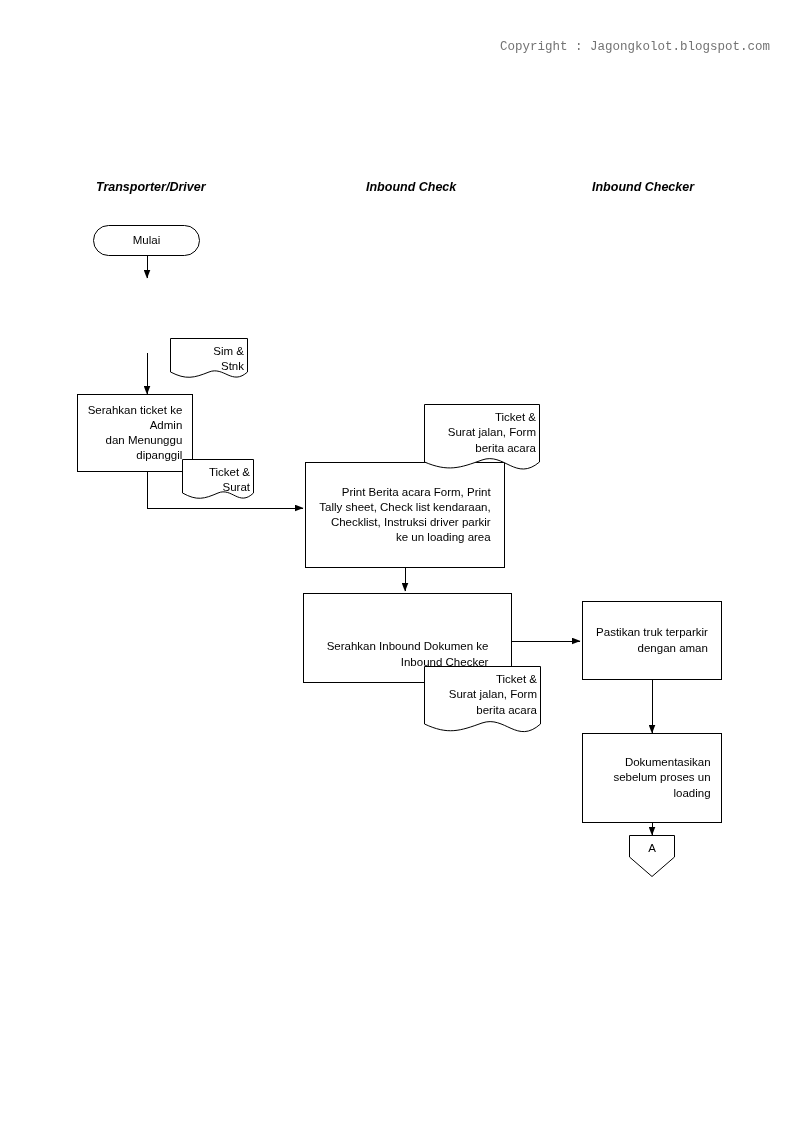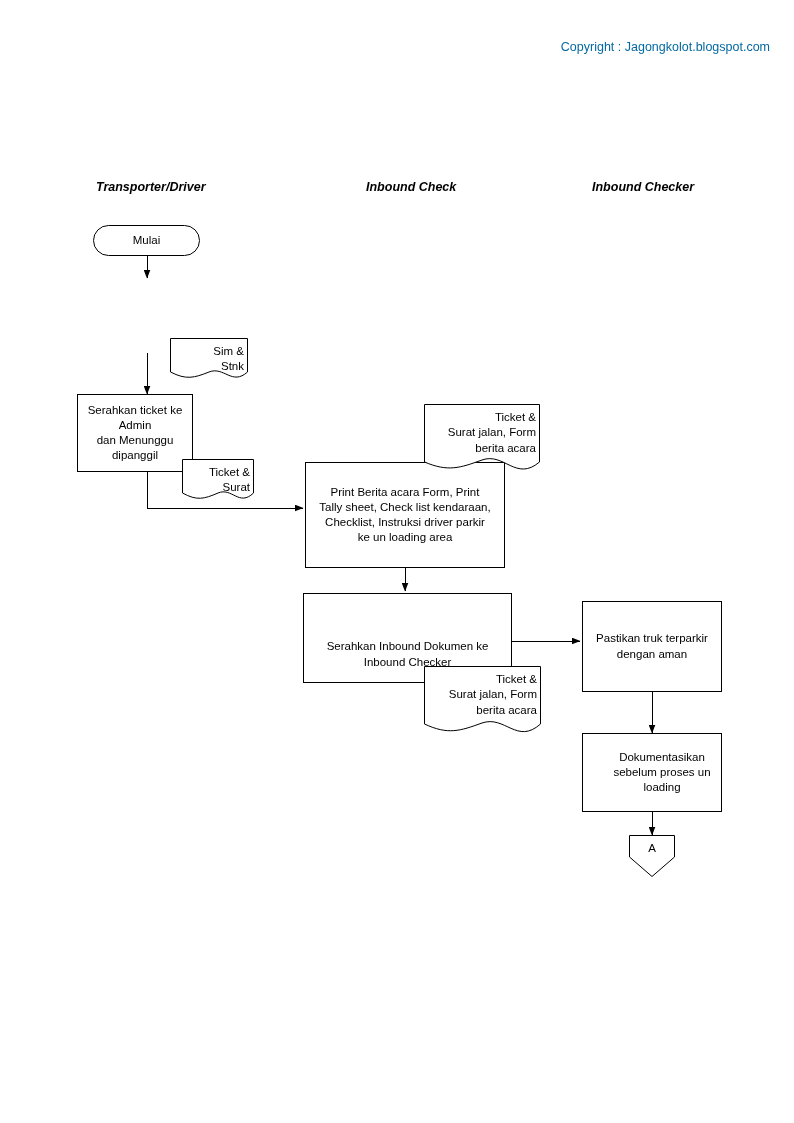--- a/index.html
+++ b/index.html
@@ -19,38 +19,39 @@
     position: absolute;
     left: 0; top: 0;
     width: 794px;
     height: 1123px;
   }
   .copyright {
     position: absolute;
     right: 24px;
     top: 40px;
     font-size: 12.5px;
-    color: #0369a1;
+    color: #737373;
     white-space: nowrap;
+    font-family: Liberation Mono, monospace;
   }
   .lane-header {
     position: absolute;
     font-size: 12.5px;
     font-weight: bold;
     font-style: italic;
     color: #000;
     white-space: nowrap;
   }
   .node {
     position: absolute;
     box-sizing: border-box;
     display: flex;
     align-items: center;
     justify-content: center;
-    text-align: center;
+    text-align: right;
     font-size: 11.5px;
     line-height: 1.32;
     color: #000;
     background: #ffffff;
   }
   .node.process {
     border: 1px solid #000;
   }
   .node.terminator {
     border: 1px solid #000;
@@ -189,26 +190,26 @@
 
   <div class="doc" style="left:424px; top:666px; width:117px; height:74px; z-index:5;">
     <svg width="117" height="74" viewBox="0 0 117 74">
       <path d="M0.5,0.5 H116.5 V58 C93,79 81,49 58,57 C36,65 24,69 0.5,58 Z" fill="#ffffff" stroke="#000000" stroke-width="1"></path>
     </svg>
     <div class="doc-text" style="white-space: pre-line;">Ticket &amp;
 Surat jalan, Form
 berita acara</div>
   </div>
 
-  <div class="node process" style="left:582px; top:601px; width:140px; height:91px;">
+  <div class="node process" style="left:582px; top:601px; width:140px; height:79px;">
     <span class="label" style="white-space: pre-line;">Pastikan truk terparkir
 dengan aman</span>
   </div>
 
-  <div class="node process" style="left:582px; top:733px; width:140px; height:79px;padding-left:20px;">
+  <div class="node process" style="left:582px; top:733px; width:140px; height:90px;padding-left:20px;">
     <span class="label" style="white-space: pre-line;">Dokumentasikan
 sebelum proses un
 loading</span>
   </div>
 
   <div class="connector" style="left:629px; top:835px; width:46px; height:42px;">
     <svg width="46" height="42" viewBox="0 0 46 42">
       <path d="M0.5,0.5 H45.5 V22 L23,41.5 L0.5,22 Z" fill="#ffffff" stroke="#000000" stroke-width="1"></path>
     </svg>
     <div class="conn-label">A</div>

